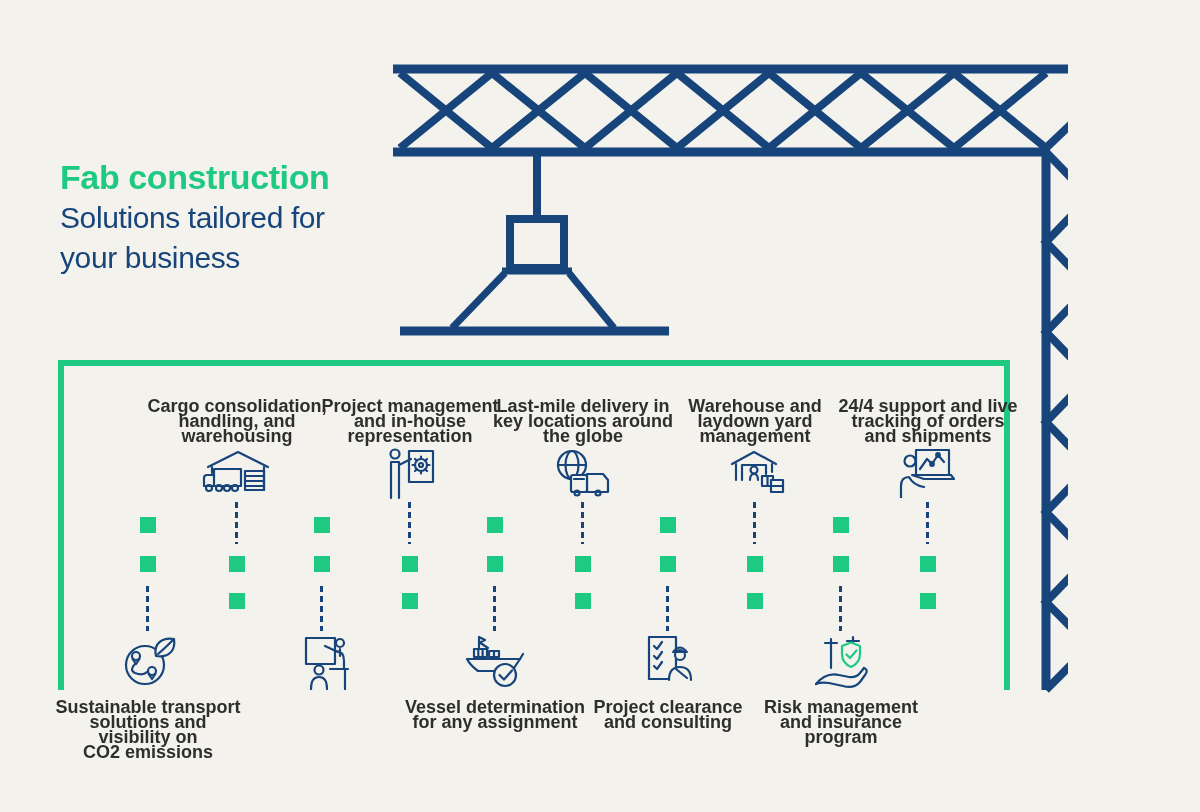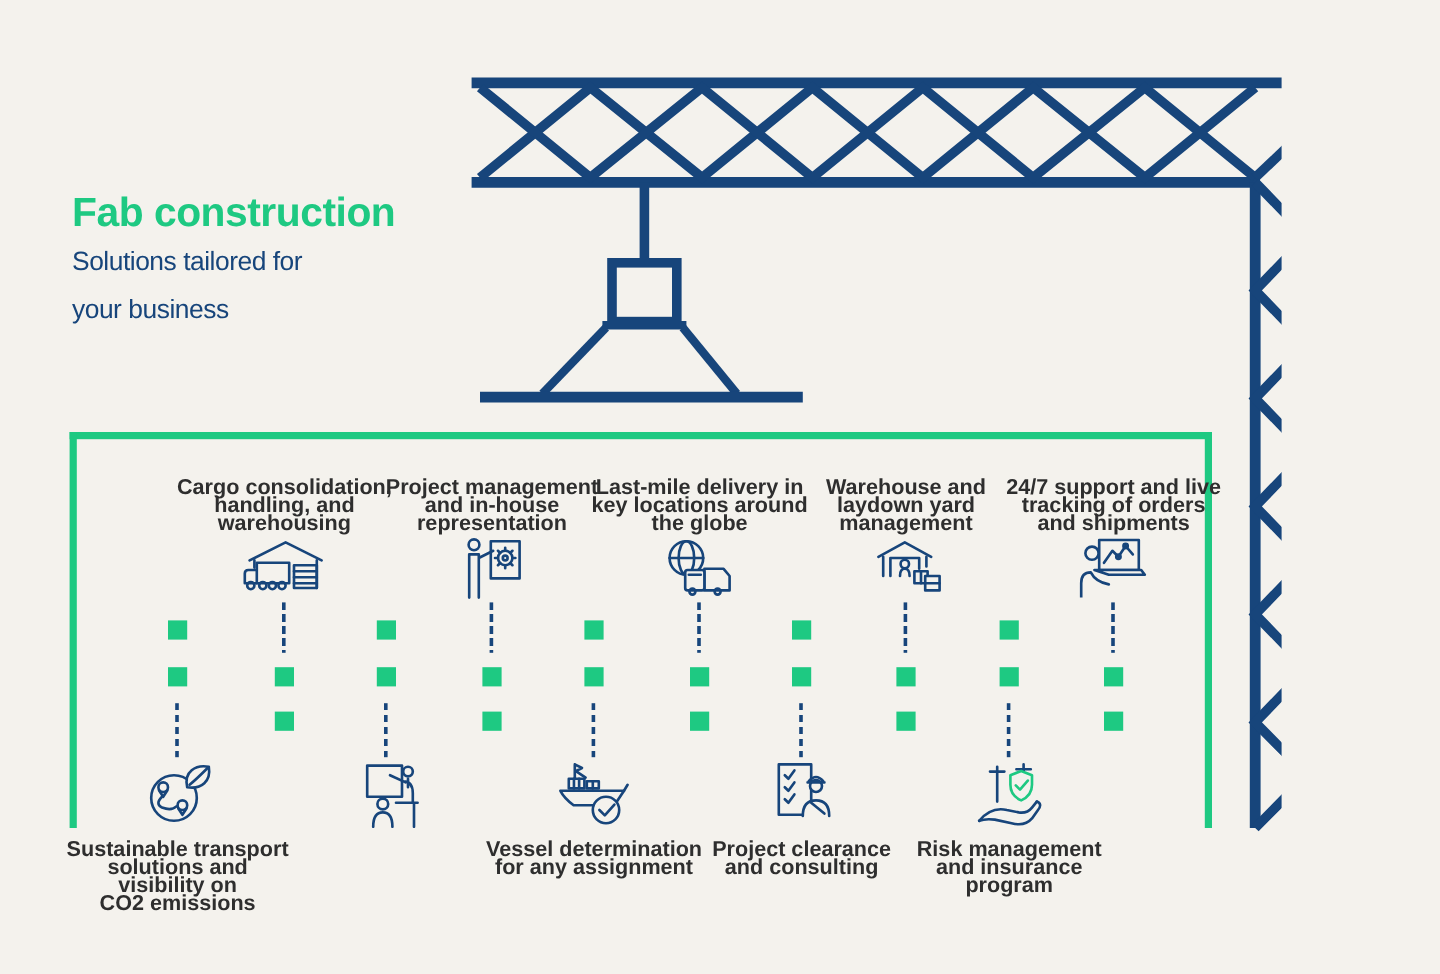--- a/index.html
+++ b/index.html
@@ -3,21 +3,21 @@
 <meta charset="utf-8">
 <style>
   html,body{margin:0;padding:0;background:#F4F2ED;}
   .canvas{
     position:relative;width:1068px;height:812px;background:#F4F2ED;
     font-family:"Liberation Sans", sans-serif;overflow:hidden;
   }
   .crane{position:absolute;left:0;top:0;width:1200px;height:812px;pointer-events:none;}
   .title-block{position:absolute;left:60px;top:156px;}
   .brand{font-size:34px;font-weight:700;letter-spacing:-0.4px;color:#1EC982;line-height:42px;}
-  .tagline{font-size:22px;font-weight:400;letter-spacing:-0.4px;color:#17457B;line-height:40px;white-space:pre-line;}
+  .tagline{font-size:30px;font-weight:400;letter-spacing:-0.4px;color:#17457B;line-height:40px;white-space:pre-line;}
   .panel{
     position:absolute;left:58px;top:360px;width:952px;height:330px;box-sizing:border-box;
     border:6px solid #1EC982;border-bottom:none;
   }
   .svc-label{
     position:absolute;width:190px;transform:translateX(-50%);
     text-align:center;font-size:18px;line-height:15px;color:#2E2E2E;white-space:pre-line;font-weight:bold;
   }
   .top-label{top:399px;}
   .bot-label{top:700px;}
@@ -74,21 +74,21 @@
 warehousing</div>
   <div class="svc-label top-label" style="left:410px">Project management
 and in-house
 representation</div>
   <div class="svc-label top-label" style="left:583px">Last-mile delivery in
 key locations around
 the globe</div>
   <div class="svc-label top-label" style="left:755px">Warehouse and
 laydown yard
 management</div>
-  <div class="svc-label top-label" style="left:928px">24/7 support and live
+  <div class="svc-label top-label" style="left:928px">24/4 support and live
 tracking of orders
 and shipments</div>
 
   <div class="svc-icon top-icon" style="left:237px">
     <svg width="76" height="50" viewBox="0 0 76 50">
       <g stroke="#17457B" fill="none" stroke-width="2.2" stroke-linecap="round" stroke-linejoin="round">
         <path d="M9,21 L39,6 L69,21"></path>
         <path d="M13,21 V27 M65,21 V44"></path>
         <rect x="46" y="25" width="19" height="19"></rect>
         <path d="M46,30 H65 M46,35 H65 M46,40 H65"></path>

